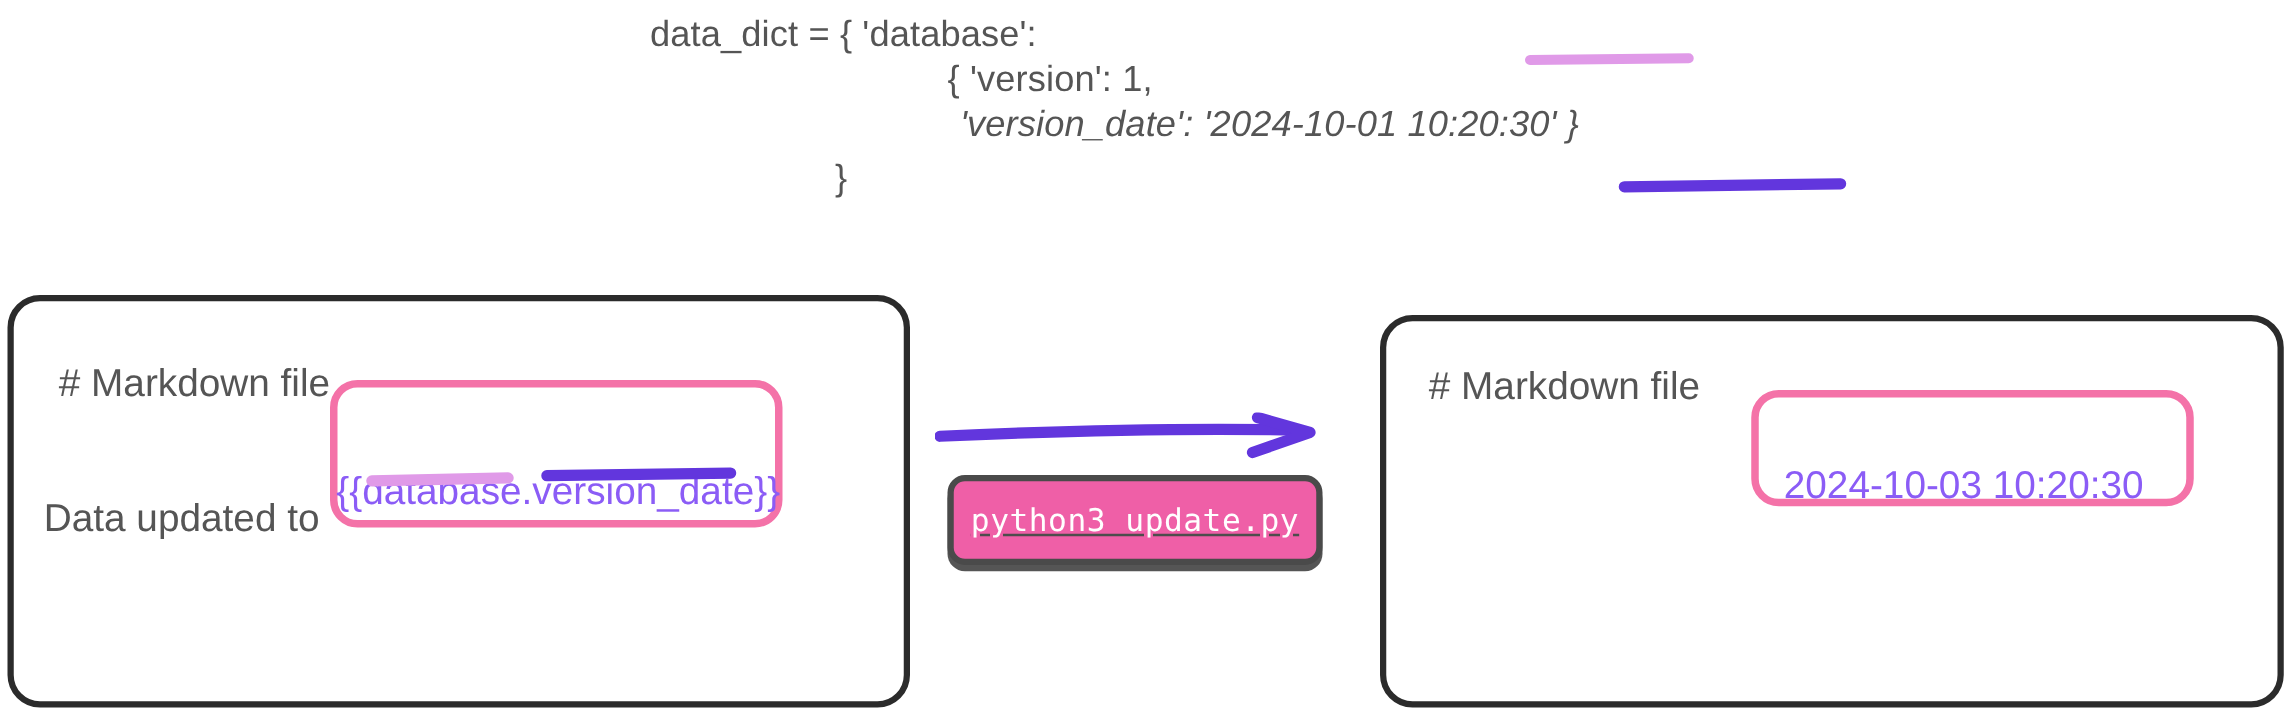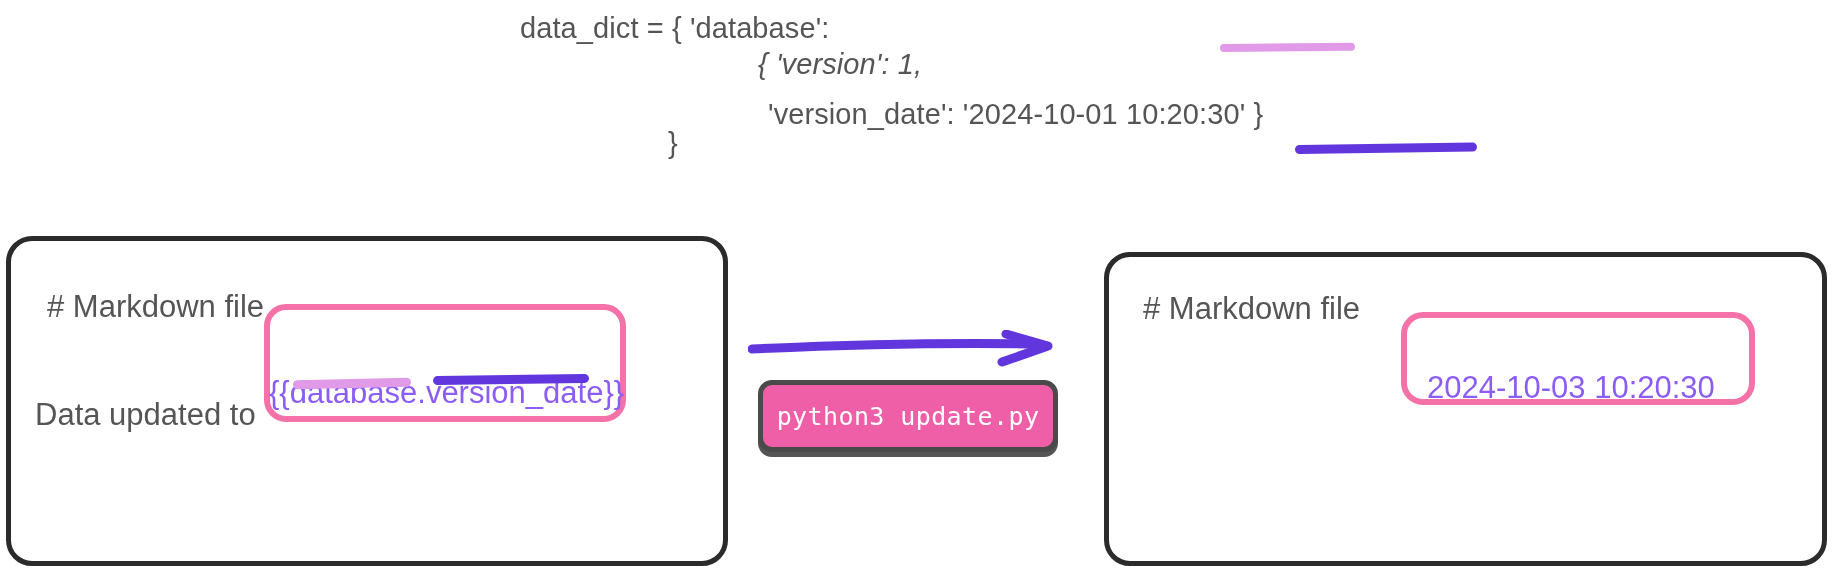--- a/index.html
+++ b/index.html
@@ -26,22 +26,22 @@
   }
   .code-line {
     position: absolute;
     white-space: pre;
     font-family: "Liberation Sans", sans-serif;
     font-size: 29px;
     letter-spacing: 0.1px;
     color: #555555;
   }
   #code-line-0 { left: 0px;   top: 8px; }
-  #code-line-1 { left: 238px; top: 44px; font-style: italic; }
-  #code-line-2 { left: 248px; top: 94px; }
+  #code-line-1 { left: 238px; top: 44px; }
+  #code-line-2 { left: 248px; top: 80px; font-style: italic; }
   #code-line-3 { left: 148px; top: 123px; }
 
   
   .marker {
     position: absolute;
     border-radius: 6px;
     transform-origin: left center;
   }
   #underline-database {
     left: 700px; top: 40px;
@@ -142,20 +142,21 @@
     width: 300px;
     height: 72px;
     background: #ef5fa7;
     border: 5px solid #4a4a4a;
     border-radius: 14px;
     box-sizing: border-box;
     display: flex;
     align-items: center;
     justify-content: center;
     box-shadow: 0 5px 0 0 #555555;
+    text-decoration: underline;
   }
   #command-chip-label {
     font-family: "DejaVu Sans Mono", monospace;
     font-size: 25px;
     color: #ffffff;
     white-space: pre;
     letter-spacing: 0.4px;
   }
 </style>
 </head>

